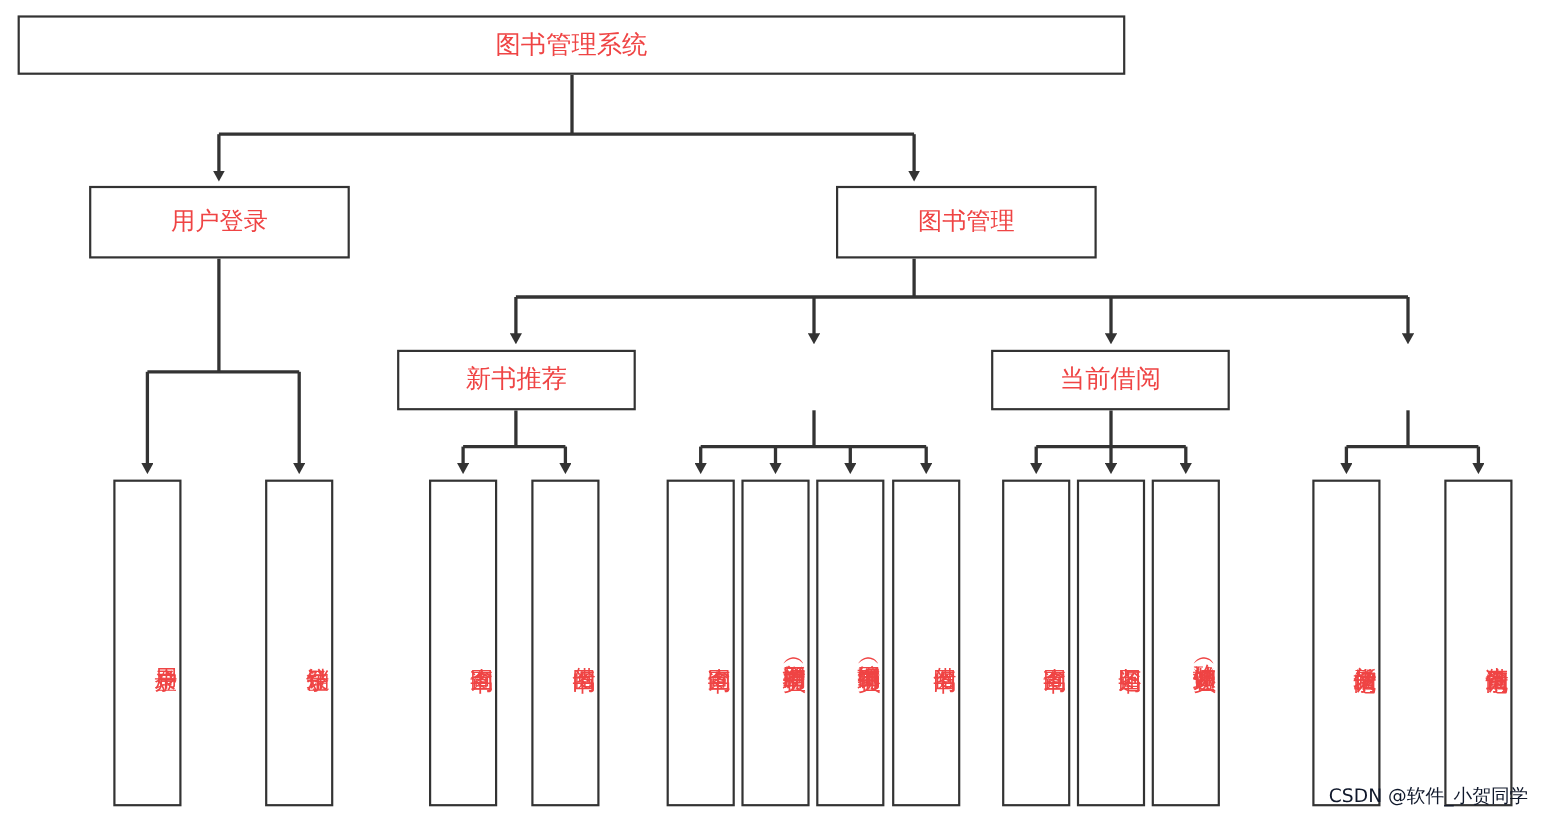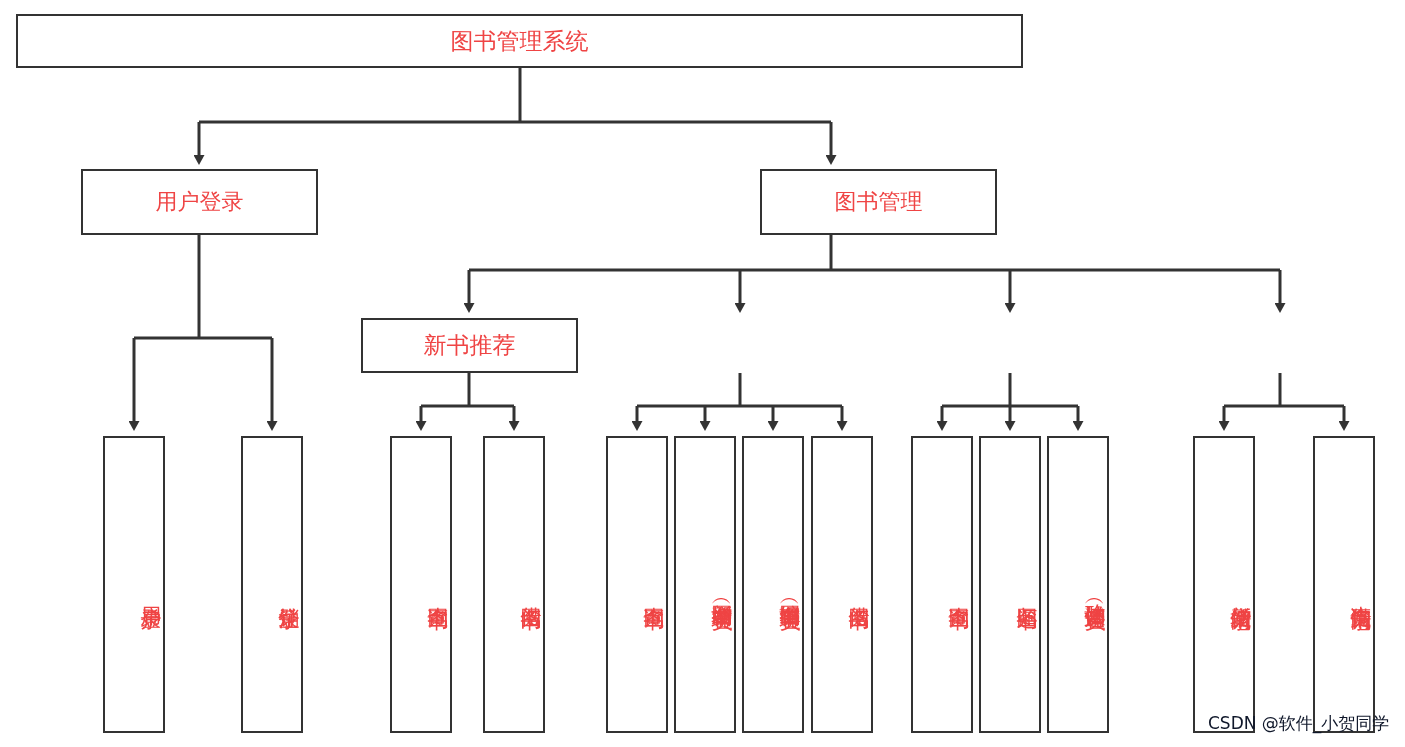--- a/index.html
+++ b/index.html
@@ -134,20 +134,23 @@
   <div class="node level2" style="left:81px; top:169px; width:237px; height:66px;">
     <span>用户登录</span>
   </div>
   <div class="node level2" style="left:712px; top:169px; width:237px; height:66px;margin-left:48px;">
     <span>图书管理</span>
   </div>
 
   <div class="node level3" style="left:361px; top:318px; width:217px; height:55px;">
     <span>新书推荐</span>
   </div>
+  <div class="node level3" style="left:901px; top:318px; width:217px; height:55px;">
+    <span>当前借阅</span>
+  </div>
 
   <div class="node leaf" style="left:103px; top:436px; width:62px; height:297px;">
     <span class="leaf-text">用户登录</span>
   </div>
   <div class="node leaf" style="left:241px; top:436px; width:62px; height:297px;">
     <span class="leaf-text">注销登录</span>
   </div>
 
   <div class="node leaf" style="left:390px; top:436px; width:62px; height:297px;">
     <span class="leaf-text">查询图书</span>

